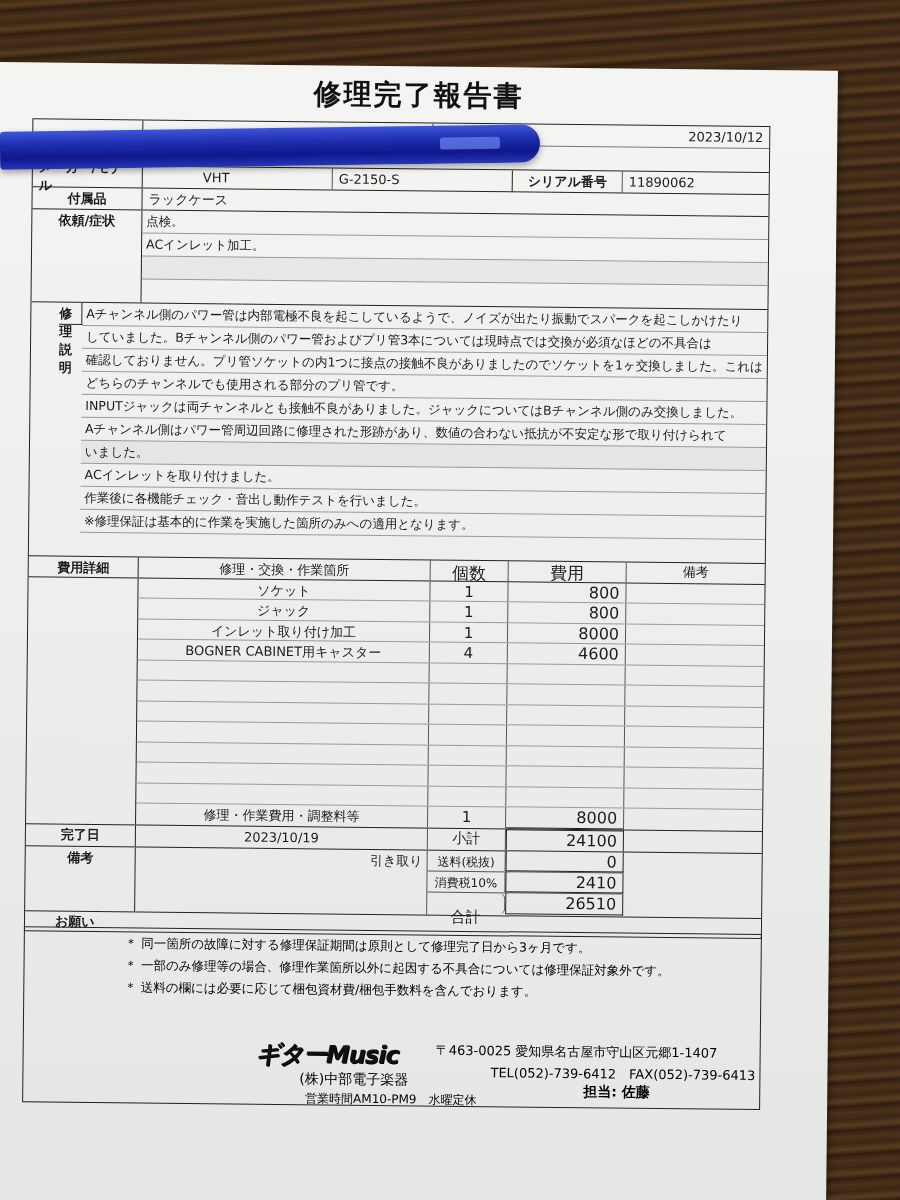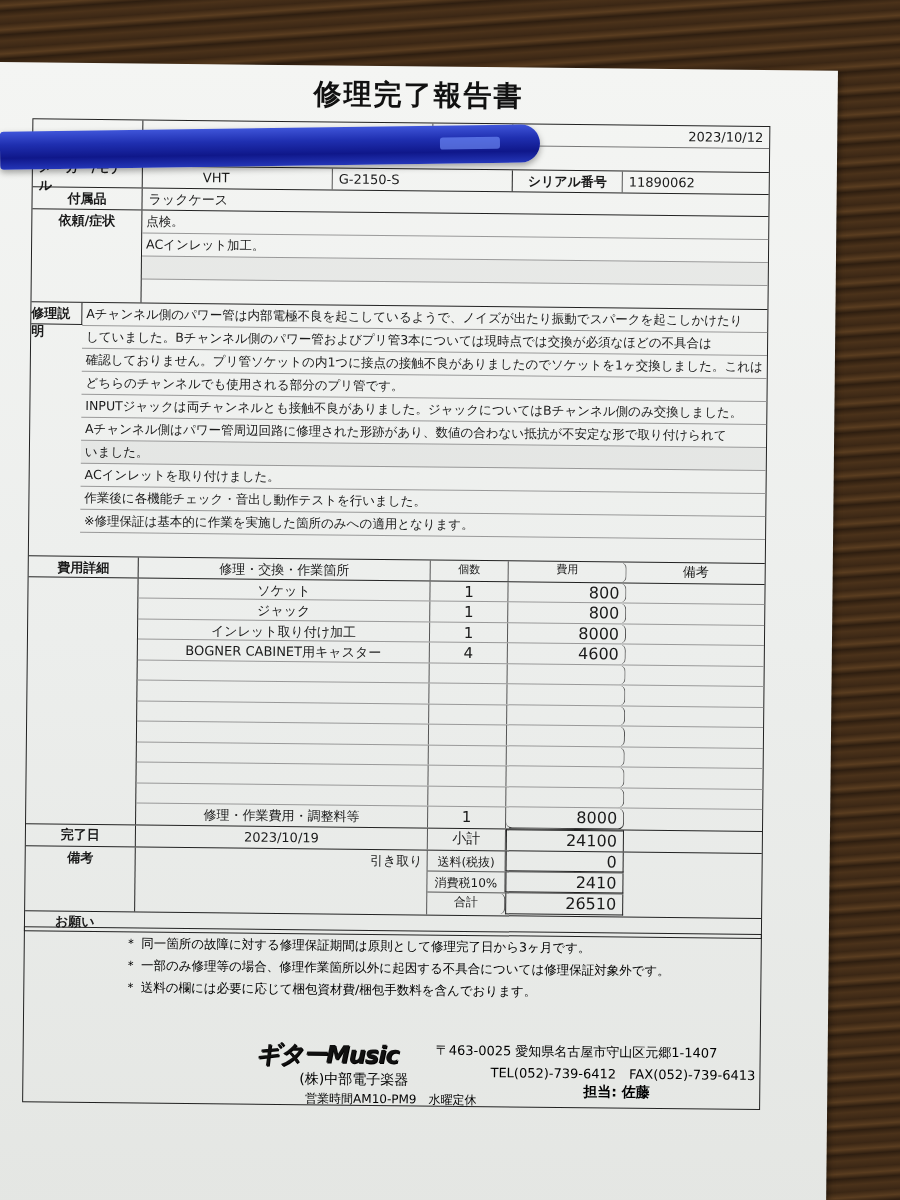--- a/index.html
+++ b/index.html
@@ -31,23 +31,23 @@
   .label { width: 110px; justify-content: center; font-weight: bold; border-right: 1.5px solid #222; }
   .block { display: flex; border-bottom: 1.5px solid #222; }
   .block .lbl { width: 110px; border-right: 1.5px solid #222; display: flex; justify-content: center; padding-top: 2px; font-weight: bold; }
   .block .lines { flex: 1; }
   .line { height: 23px; border-bottom: 1px solid #999; padding: 3px 4px; font-size: 12.5px; white-space: nowrap; overflow: hidden; }
   .line:last-child { border-bottom: none; }
   .line.shade { background: rgba(0,0,0,0.04); }
   .cost-head, .cost-row { display: flex; height: 20.5px; border-bottom: 1px solid #999; }
   .c-item { width: 292px; border-right: 1px solid #555; text-align: center; padding-top: 2px; }
   .c-qty { width: 78px; border-right: 1px solid #555; text-align: center; padding-top: 1px; font-size: 15px; }
-  .c-cost { width: 118px; border-right: 1px solid #555; text-align: right; padding-right: 6px; font-size: 16px; border-radius: 6px; }
+  .c-cost { width: 118px; border-right: 1px solid #555; text-align: right; padding-right: 6px; font-size: 16px; }
   .c-note { flex: 1; text-align: center; }
-  .cost-head .c-qty, .cost-head .c-cost { font-size: 11px; text-align: center; padding-right: 0; }
+  .cost-head .c-qty, .cost-head .c-cost { font-size: 17px; text-align: center; padding-right: 0; }
   .tot-row { display: flex; height: 21px; border-bottom: 1px solid #555; }
   .tot-label { width: 78px; border-right: 1px solid #555; text-align: center; font-size: 12px; padding-top: 3px; }
   .tot-val { width: 118px; border: 1.5px solid #222; border-top: none; text-align: right; padding-right: 6px; font-size: 16px; }
   .footer {
     position: absolute; left: 33px; top: 848px; width: 738px; height: 176px;
     border: 1.5px solid #222; border-top: none; font-size: 12.5px;
   }
   .pen {
     position: absolute; left: 0; top: 128px; width: 540px; height: 38px;
     border-radius: 4px 20px 20px 4px;
@@ -92,21 +92,21 @@
       <div class="lbl">依頼/症状</div>
       <div class="lines">
         <div class="line">点検。</div>
         <div class="line">ACインレット加工。</div>
         <div class="line shade"></div>
         <div class="line"></div>
       </div>
     </div>
 
     <div class="block">
-      <div class="lbl" style="align-items:flex-start; height:22px; border-bottom:1.5px solid #222;">修理説明</div>
+      <div class="lbl" style="align-items:flex-start; height:22px; border-bottom:1.5px solid #222;margin-left:28px;">修理説明</div>
       <div class="lines">
         <div class="line">Aチャンネル側のパワー管は内部電極不良を起こしているようで、ノイズが出たり振動でスパークを起こしかけたり</div>
         <div class="line">していました。Bチャンネル側のパワー管およびプリ管3本については現時点では交換が必須なほどの不具合は</div>
         <div class="line">確認しておりません。プリ管ソケットの内1つに接点の接触不良がありましたのでソケットを1ヶ交換しました。これは</div>
         <div class="line">どちらのチャンネルでも使用される部分のプリ管です。</div>
         <div class="line">INPUTジャックは両チャンネルとも接触不良がありました。ジャックについてはBチャンネル側のみ交換しました。</div>
         <div class="line">Aチャンネル側はパワー管周辺回路に修理された形跡があり、数値の合わない抵抗が不安定な形で取り付けられて</div>
         <div class="line shade">いました。</div>
         <div class="line">ACインレットを取り付けました。</div>
         <div class="line">作業後に各機能チェック・音出し動作テストを行いました。</div>
@@ -214,21 +214,21 @@
       <div style="width:196px;">
         <div class="tot-row">
             <div class="tot-label">送料(税抜)</div>
             <div class="tot-val">0</div>
           </div>
         <div class="tot-row">
             <div class="tot-label">消費税10%</div>
             <div class="tot-val">2410</div>
           </div>
         <div class="tot-row" style="border-bottom:none;">
-            <div class="tot-label" style="font-size:12px; padding-top:1px;border-radius:6px;">合計</div>
+            <div class="tot-label" style="font-size:15px; padding-top:15px;border-radius:6px;">合計</div>
             <div class="tot-val" style="border-bottom:1.5px solid #222;">26510</div>
           </div>
       </div>
       <div style="flex:1;"></div>
     </div>
     <div style="border-top:1.5px solid #222; height:20px; padding:1px 30px; font-weight:bold;">お願い</div>
   </div>
 
   <div class="footer" style="top:864px; border-top:1.5px solid #222;">
     <div style="padding:4px 0 0 100px; line-height:22px;">

